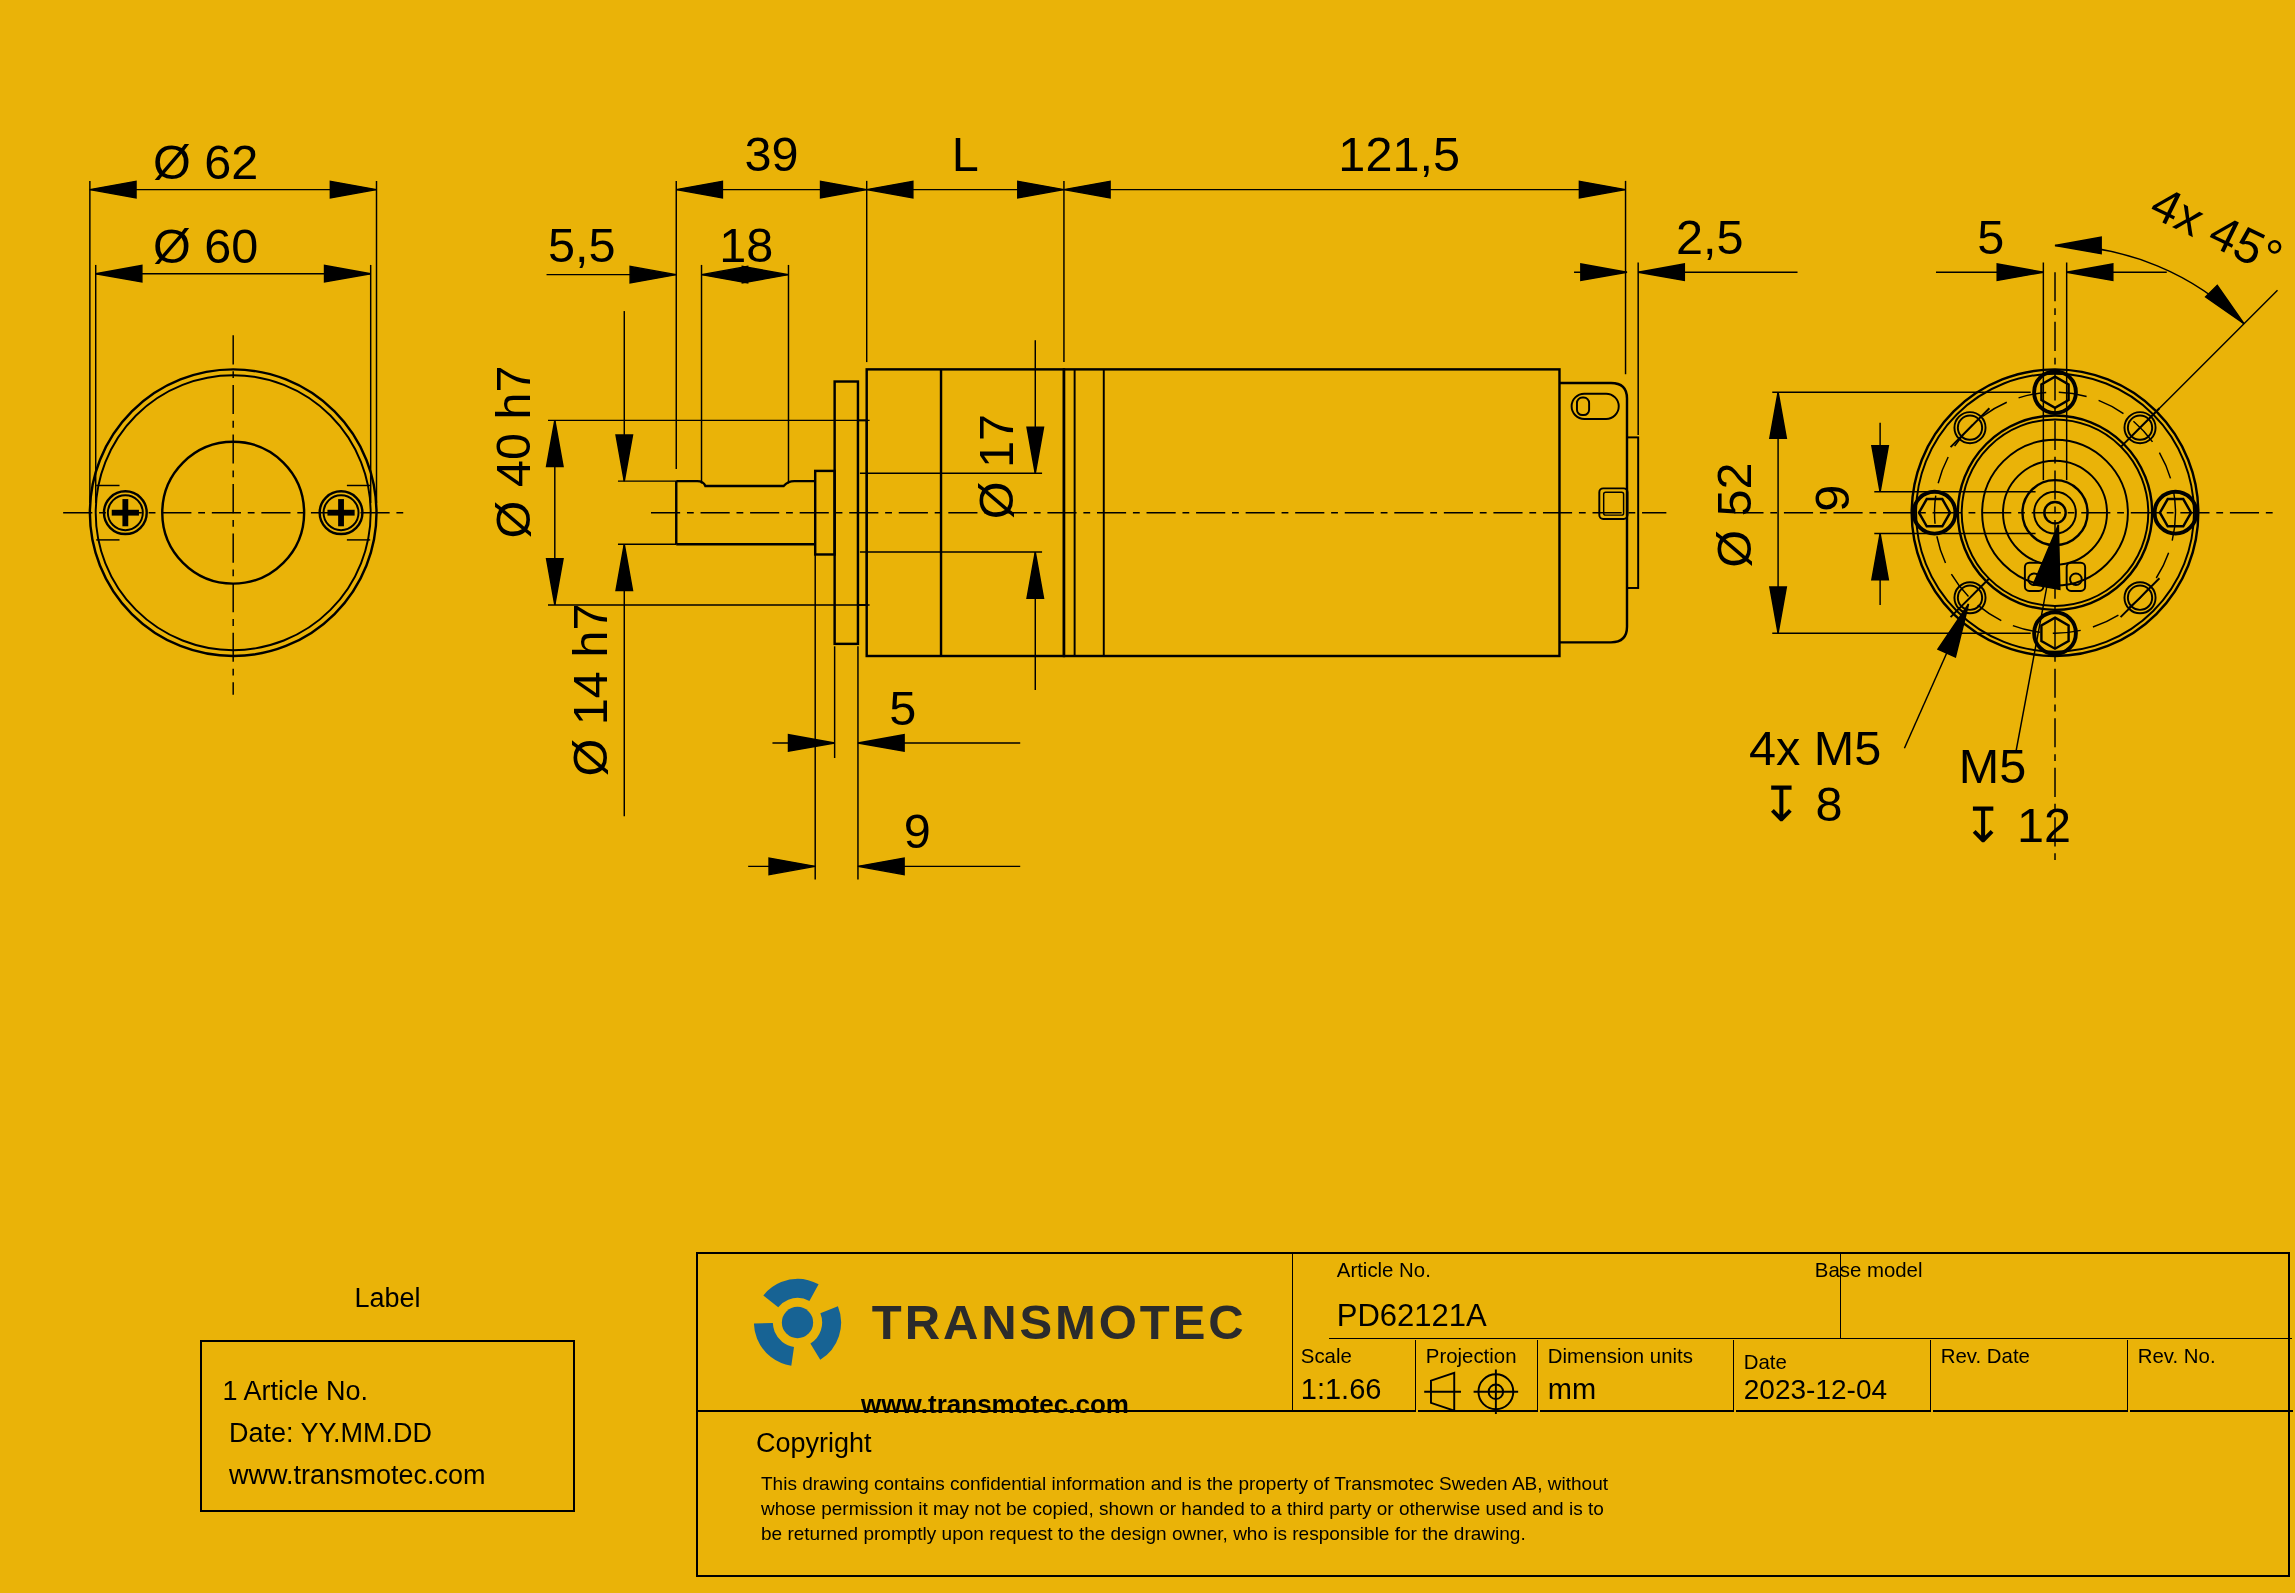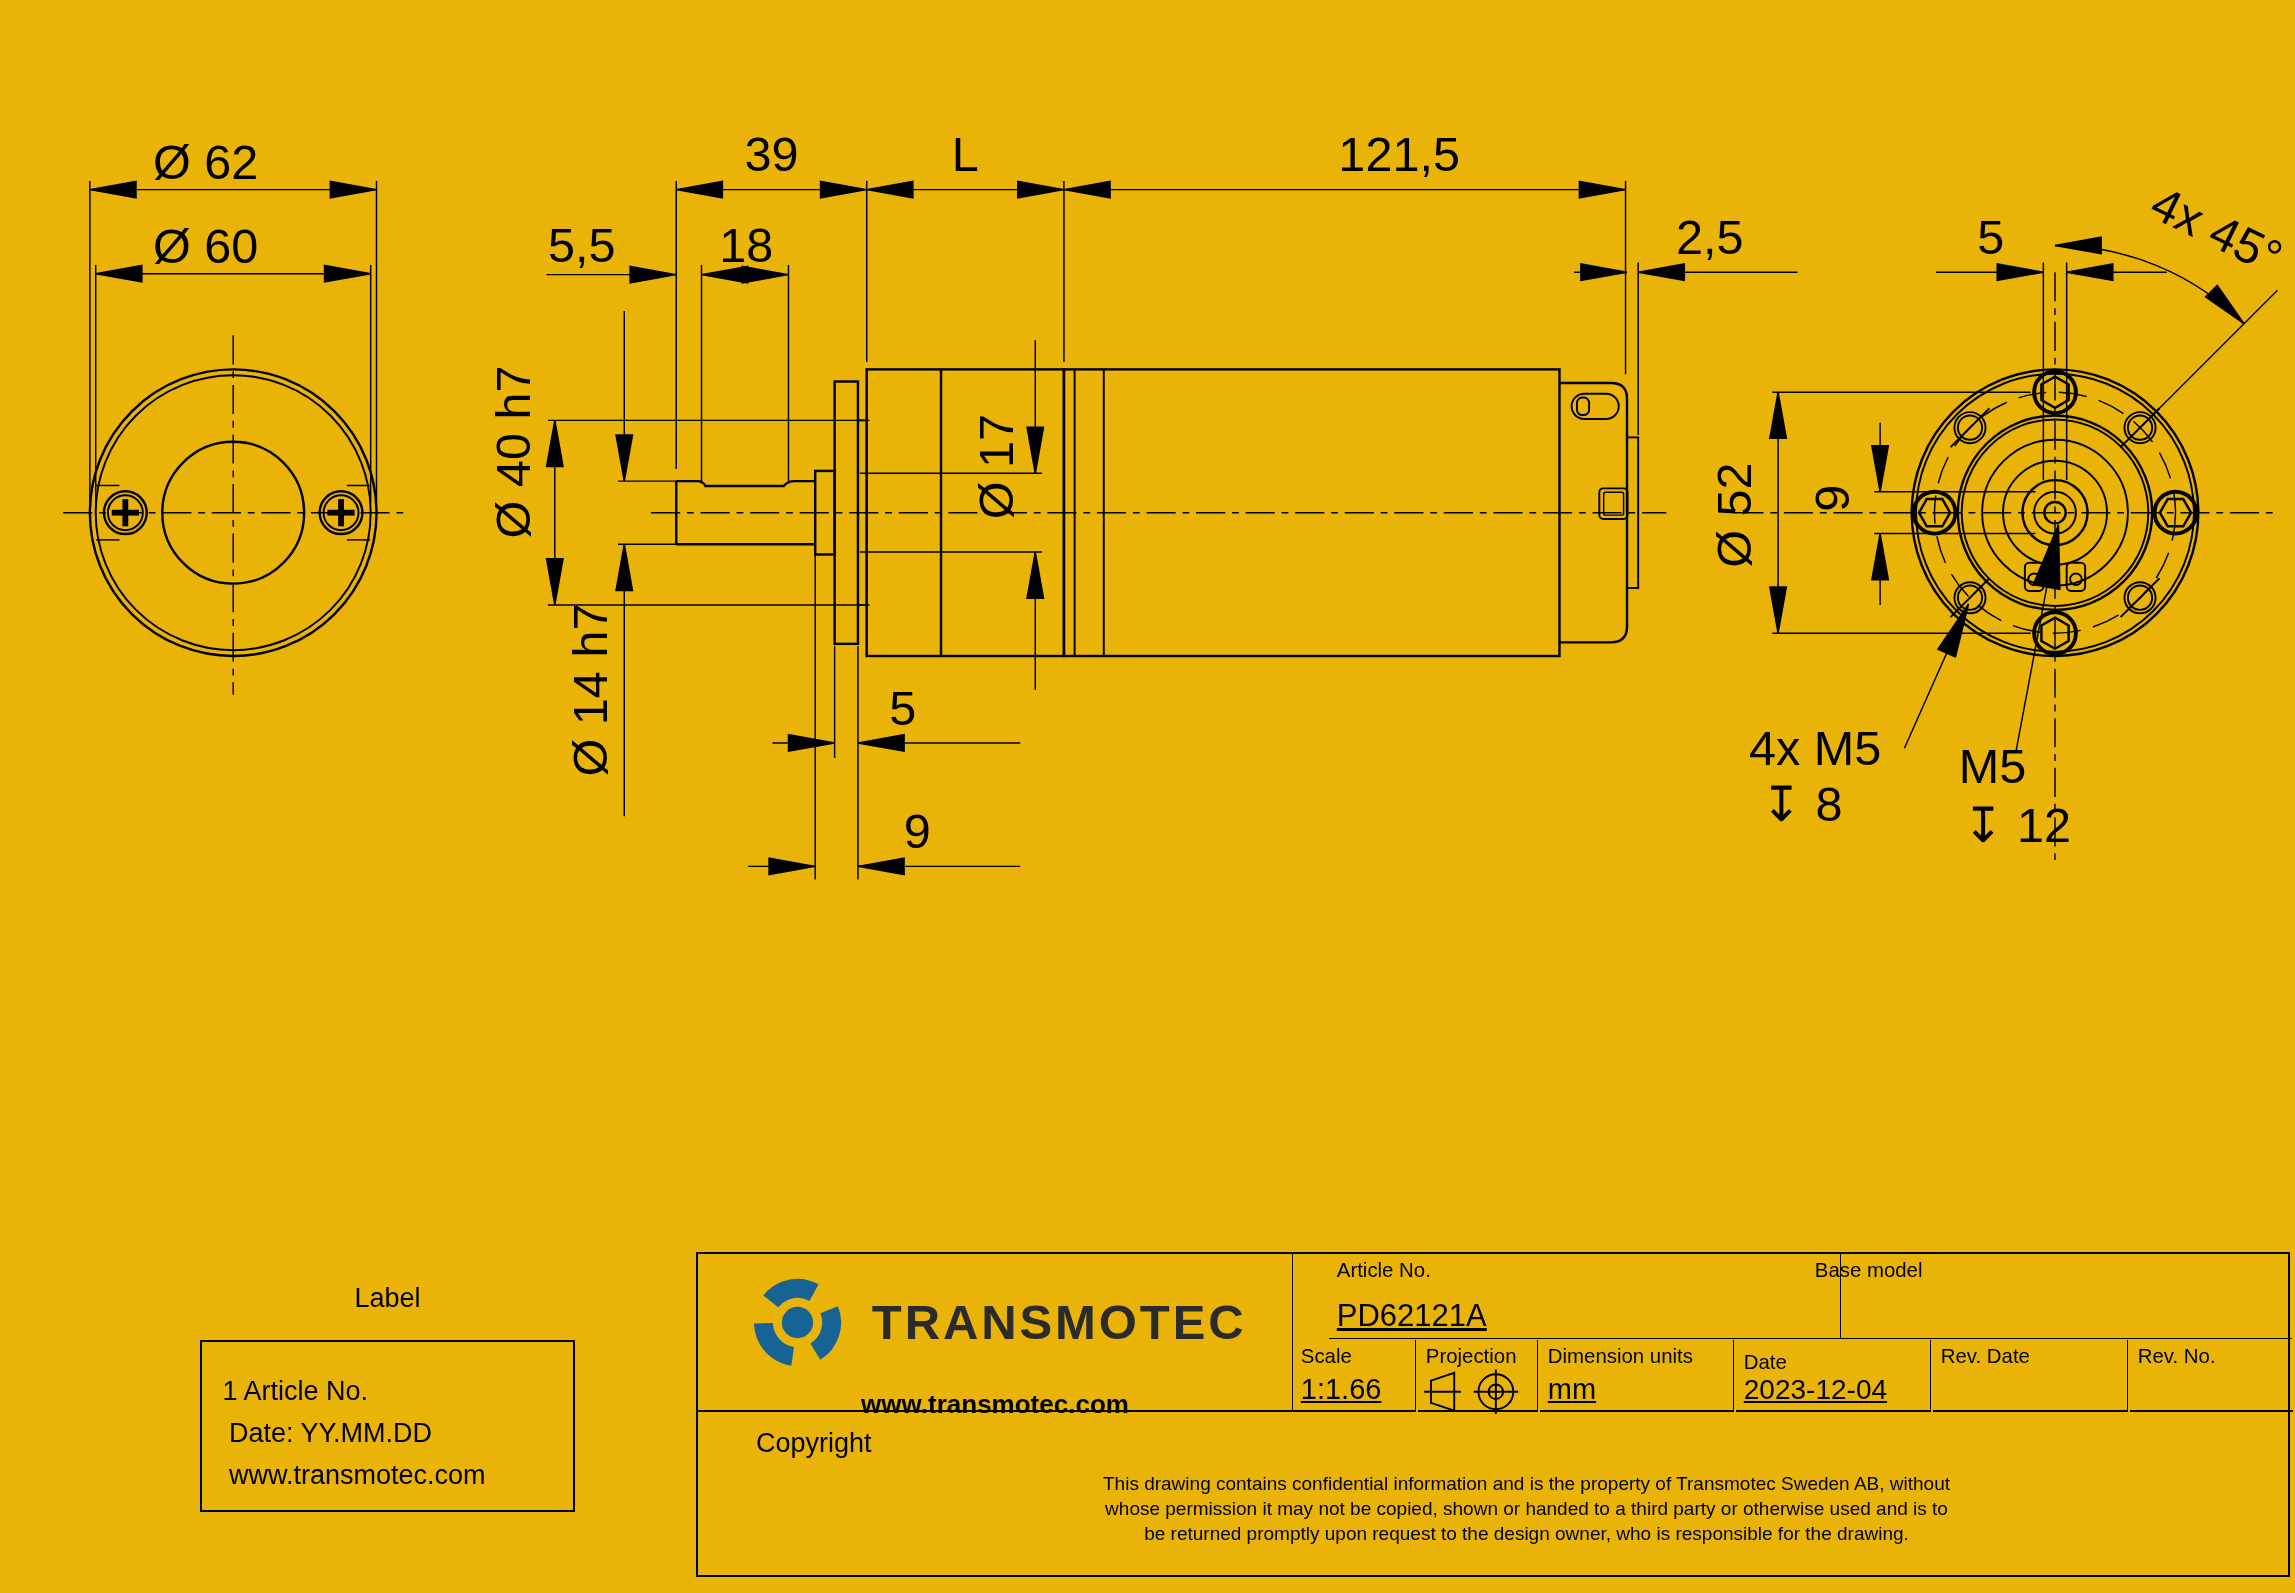--- a/index.html
+++ b/index.html
@@ -5,26 +5,26 @@
   html,body{margin:0;padding:0;background:#fff;}
   #page{position:relative;width:2295px;height:1593px;background:#eab308;overflow:hidden;
         font-family:"Liberation Sans",sans-serif;color:#000;}
   svg text{font-family:"Liberation Sans",sans-serif;}
   .dim{font-size:100px;fill:#000;}
   .abs{position:absolute;box-sizing:border-box;}
   
   #titleblock{border:2.9px solid #000;}
   .cell{position:absolute;box-sizing:border-box;}
   .cell-label{font-size:20.4px;padding:4.9px 0 0 7.8px;}
-  .cell-value{font-size:31px;padding:0 0 3.9px 7.8px;text-decoration:underline;}
+  .cell-value{font-size:31px;padding:0 0 3.9px 7.8px;}
   .logo-row{display:flex;align-items:center;justify-content:center;gap:19.4px;margin-top:13.6px;}
   .brand{font-size:49px;font-weight:bold;letter-spacing:2.9px;color:#2b2b2b;}
   .site{font-size:26px;font-weight:bold;text-align:center;margin-top:12.6px;}
   .copy-title{font-size:27px;margin:12.6px 0 12.6px 58px;}
-  .copy-line{font-size:19px;line-height:1.32;margin-left:63px;text-align:center;}
+  .copy-line{font-size:19px;line-height:1.32;margin-left:63px;}
   
   #labelTitle{font-size:27px;text-align:center;}
   #labelBox{border:2.4px solid #000;}
   .label-line{font-size:27px;line-height:1.55;padding-left:20.4px;}
   .label-line.ind{padding-left:27px;}
 </style>
 </head>
 <body>
 
 <div id="page">

